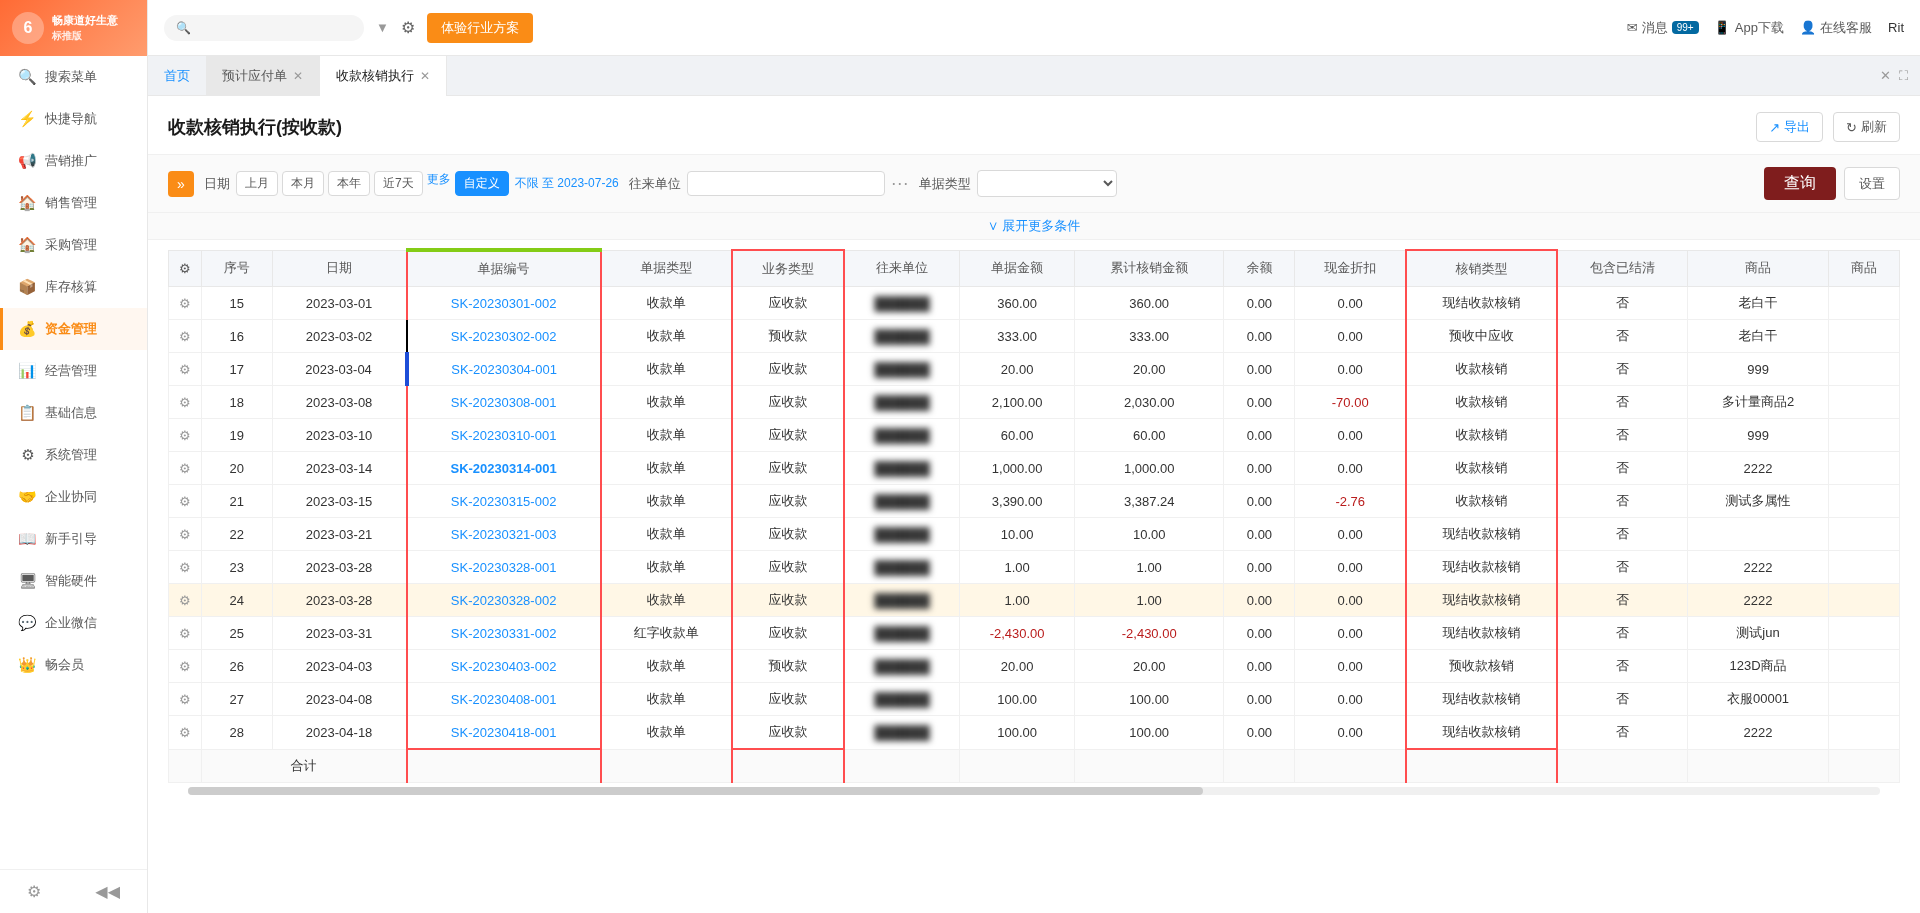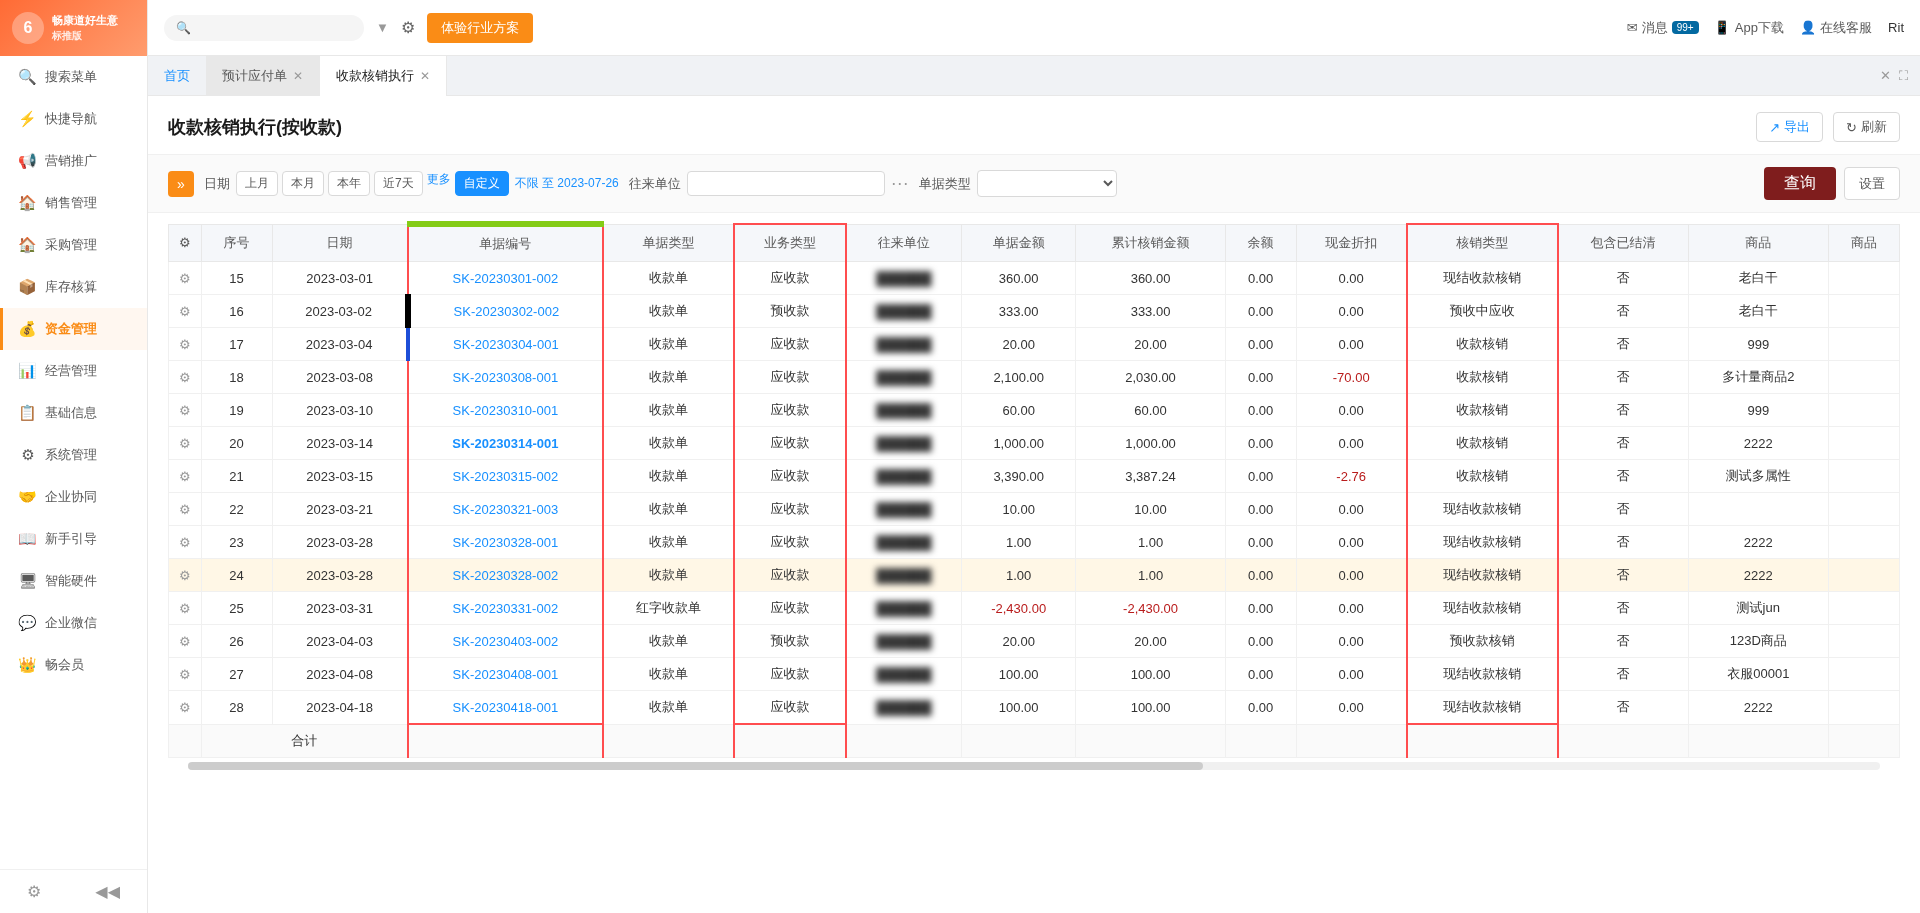--- a/index.html
+++ b/index.html
@@ -256,29 +256,34 @@
           <option></option>
         </select>
       </div>
 
       <div class="filter-right">
         <button class="btn-query">查询</button>
         <button class="btn-setting">设置</button>
       </div>
     </div>
 
+    <div style="text-align:center; padding: 4px 20px; background:#fafafa; border-bottom:1px solid #f0f0f0;">
+      <span style="color:#1890ff; cursor:pointer; font-size:13px;">
+        ∨ <span>展开更多条件</span>
+      </span>
+    </div>
 
     <div class="table-container">
       <table>
         <thead>
           <tr>
             <th class="settings-col"><span>⚙</span></th>
             <th>序号</th>
             <th>日期</th>
-            <th style="border-left:2px solid #ff4d4f; border-top:6px solid #84cc16; border-right:2px solid #ff4d4f;">单据编号</th>
+            <th style="border-left:2px solid #ff4d4f; border-top:4px solid #84cc16; border-right:2px solid #ff4d4f;">单据编号</th>
             <th>单据类型</th>
             <th style="border-left:2px solid #ff4d4f; border-top:2px solid #ff4d4f; border-right:2px solid #ff4d4f;">业务类型</th>
             <th>往来单位</th>
             <th>单据金额</th>
             <th>累计核销金额</th>
             <th>余额</th>
             <th>现金折扣</th>
             <th style="border-left:2px solid #ff4d4f; border-top:2px solid #ff4d4f; border-right:2px solid #ff4d4f;">核销类型</th>
             <th>包含已结清</th>
             <th>商品</th>
@@ -302,21 +307,21 @@
       <td class="">0.00</td>
       <td style="border-left:2px solid #ff4d4f; border-right:2px solid #ff4d4f; ">现结收款核销</td>
       <td>否</td>
       <td>老白干</td>
       <td></td>
     </tr>
             <tr>
       <td><span style="color:#999;cursor:pointer;">⚙</span></td>
       <td>16</td>
       <td>2023-03-02</td>
-      <td style="border-left:6px solid #000000; border-right:2px solid #ff4d4f;border-radius:13px; ">
+      <td style="border-left:2px solid #000000; border-right:2px solid #ff4d4f;border-radius:13px; ">
         <a class="link">SK-20230302-002</a>
       </td>
       <td>收款单</td>
       <td style="border-left:2px solid #ff4d4f; border-right:2px solid #ff4d4f; ">预收款</td>
       <td><span class="blurred">██████</span></td>
       <td class="">333.00</td>
       <td class="">333.00</td>
       <td>0.00</td>
       <td class="">0.00</td>
       <td style="border-left:2px solid #ff4d4f; border-right:2px solid #ff4d4f; ">预收中应收</td>

